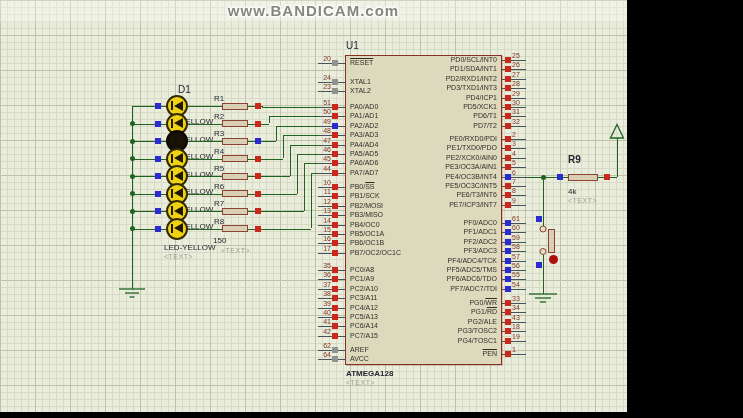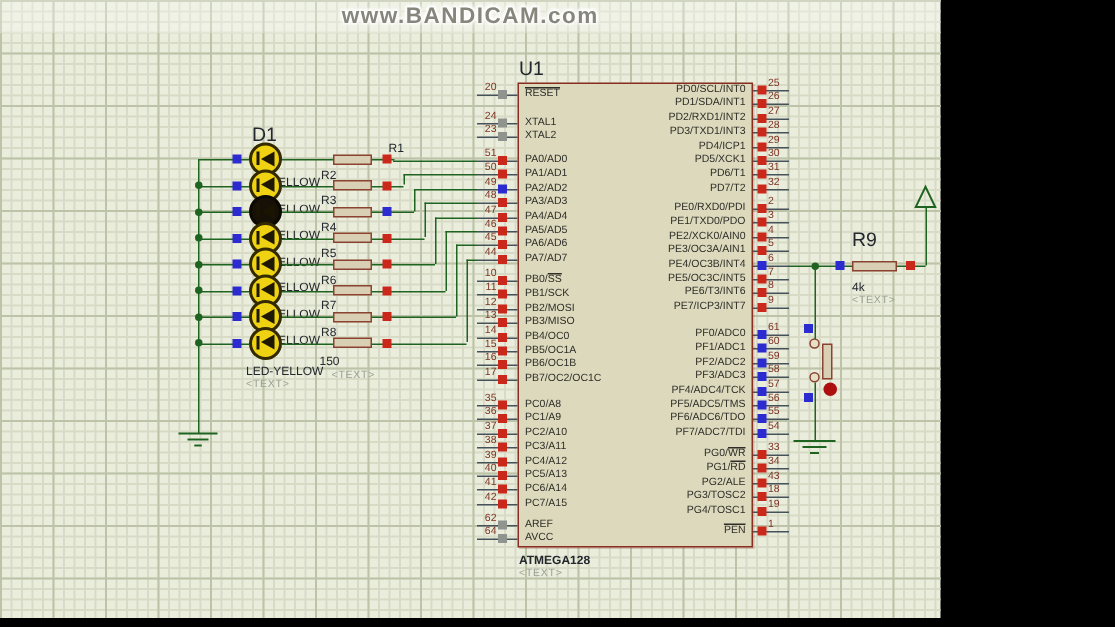--- a/index.html
+++ b/index.html
@@ -16,21 +16,21 @@
   #banner{position:absolute;left:0;top:2px;width:627px;text-align:center;font-size:15px;font-weight:bold;
     letter-spacing:1px;color:#86867c;
     text-shadow:-1px -1px 2px #fff,1px -1px 2px #fff,-1px 1px 2px #fff,1px 1px 2px #fff,0 0 5px #fff;}
   .wire{position:absolute;background:#1e6420;}
   .stub{position:absolute;height:1px;background:#46525a;}
   .sq{position:absolute;width:6px;height:6px;}
   .sq.h{background:#cb281c;} .sq.l{background:#2b2bcf;} .sq.f{background:#8f948f;}
   .pnum{position:absolute;font-size:7px;line-height:7px;color:#7e3524;}
   .pname{position:absolute;font-size:7px;line-height:8px;color:#2f2f28;white-space:nowrap;}
   .ovr{text-decoration:overline;}
-  .ref{position:absolute;font-size:13px;line-height:9px;color:#23272e;white-space:nowrap;}
+  .ref{position:absolute;font-size:10px;line-height:9px;color:#23272e;white-space:nowrap;}
   .val{position:absolute;font-size:8px;line-height:9px;color:#23272e;white-space:nowrap;}
   .ph{position:absolute;font-size:7px;line-height:8px;color:#9ba193;letter-spacing:0.5px;white-space:nowrap;}
   .res{position:absolute;background:#d9cfb5;border:1px solid #8a4231;box-sizing:border-box;}
   .led{position:absolute;width:22px;height:22px;border-radius:50%;background:#efd211;
        border:2px solid #332a00;box-sizing:border-box;}
   .led.off{background:#161006;border-color:#0c0903;}
   .ledbar{position:absolute;left:3px;top:4px;width:2px;height:9px;background:#1f1800;}
   .ledtri{position:absolute;left:6px;top:3.5px;width:0;height:0;
           border-top:5px solid transparent;border-bottom:5px solid transparent;border-right:9px solid #1f1800;}
   .led.off .ledbar,.led.off .ledtri{opacity:0.5;}
@@ -44,28 +44,28 @@
 <div id="screen">
   <div id="grid">
     <div id="bannerbar"></div>
     <div id="banner">www.BANDICAM.com</div>
 
     <div id="chipbody"></div>
     <div class="ref" style="left:346px;top:41px;">U1</div>
     <div class="val" style="left:346px;top:369px;font-weight:bold;">ATMEGA128</div>
     <div class="ph" style="left:346px;top:379px;">&lt;TEXT&gt;</div>
 
-    <div class="ref" style="left:168px;top:85px;">D1</div>
+    <div class="ref" style="left:178px;top:85px;">D1</div>
     <div class="val" style="left:164px;top:243px;">LED-YELLOW</div>
     <div class="ph" style="left:164px;top:253px;">&lt;TEXT&gt;</div>
 
     <div class="val" style="left:213px;top:236px;">150</div>
     <div class="ph" style="left:221px;top:247px;">&lt;TEXT&gt;</div>
 
-    <div class="ref" style="left:568px;top:155px;">R9</div>
+    <div class="ref" style="left:568px;top:155px;font-weight:bold;">R9</div>
     <div class="val" style="left:568px;top:187px;">4k</div>
     <div class="ph" style="left:568px;top:197px;">&lt;TEXT&gt;</div>
 
     <svg width="627" height="412" style="position:absolute;left:0;top:0;">
       <path d="M610.5,138 L623.5,138 L617,124.5 Z" fill="none" stroke="#1e6420" stroke-width="1.3"></path>
       <g stroke="#1e6420" stroke-width="1.3">
         <line x1="119" y1="289" x2="145" y2="289"></line>
         <line x1="125" y1="293" x2="139" y2="293"></line>
         <line x1="129.5" y1="297" x2="134.5" y2="297"></line>
       </g>
@@ -319,21 +319,21 @@
         <div class="sq h" style="left: 504.5px; top: 351px;"></div>
         <div class="pnum" style="left: 512px; top: 346px;">1</div>
         <div class="pname" style="right: 130px; top: 350px; text-align: right;"><span><span class="ovr">PEN</span></span></div>
         <div class="wire" style="left: 132px; top: 106px; width: 34px; height: 1px;"></div>
         <div class="wire" style="left: 188px; top: 106px; width: 34px; height: 1px;"></div>
         <div class="wire" style="left: 248px; top: 106px; width: 14px; height: 1px;"></div>
         <div class="wire" style="left: 262px; top: 106px; width: 1px; height: 1px;"></div>
         <div class="wire" style="left: 262px; top: 107px; width: 56px; height: 1px;"></div>
         <div class="sq l" style="left: 154.5px; top: 103px;"></div>
         <div class="sq h" style="left: 255px; top: 103px;"></div>
-        <div class="val" style="left: 214px; top: 94px; margin-left: 45px;">R1</div>
+        <div class="val" style="left: 214px; top: 94px;">R1</div>
         <div class="val" style="left: 180px; top: 117px;">YELLOW</div>
         <div class="res" style="left: 222px; top: 102.5px; width: 26px; height: 7px;"></div>
         <div class="led" style="left: 166px; top: 95px;">
           <div class="ledbar"></div>
           <div class="ledtri"></div>
         </div>
         <div class="wire" style="left: 132px; top: 123.5px; width: 34px; height: 1px;"></div>
         <div class="wire" style="left: 188px; top: 123.5px; width: 34px; height: 1px;"></div>
         <div class="wire" style="left: 248px; top: 123.5px; width: 21px; height: 1px;"></div>
         <div class="wire" style="left: 269px; top: 116.4px; width: 1px; height: 7.1px;"></div>

